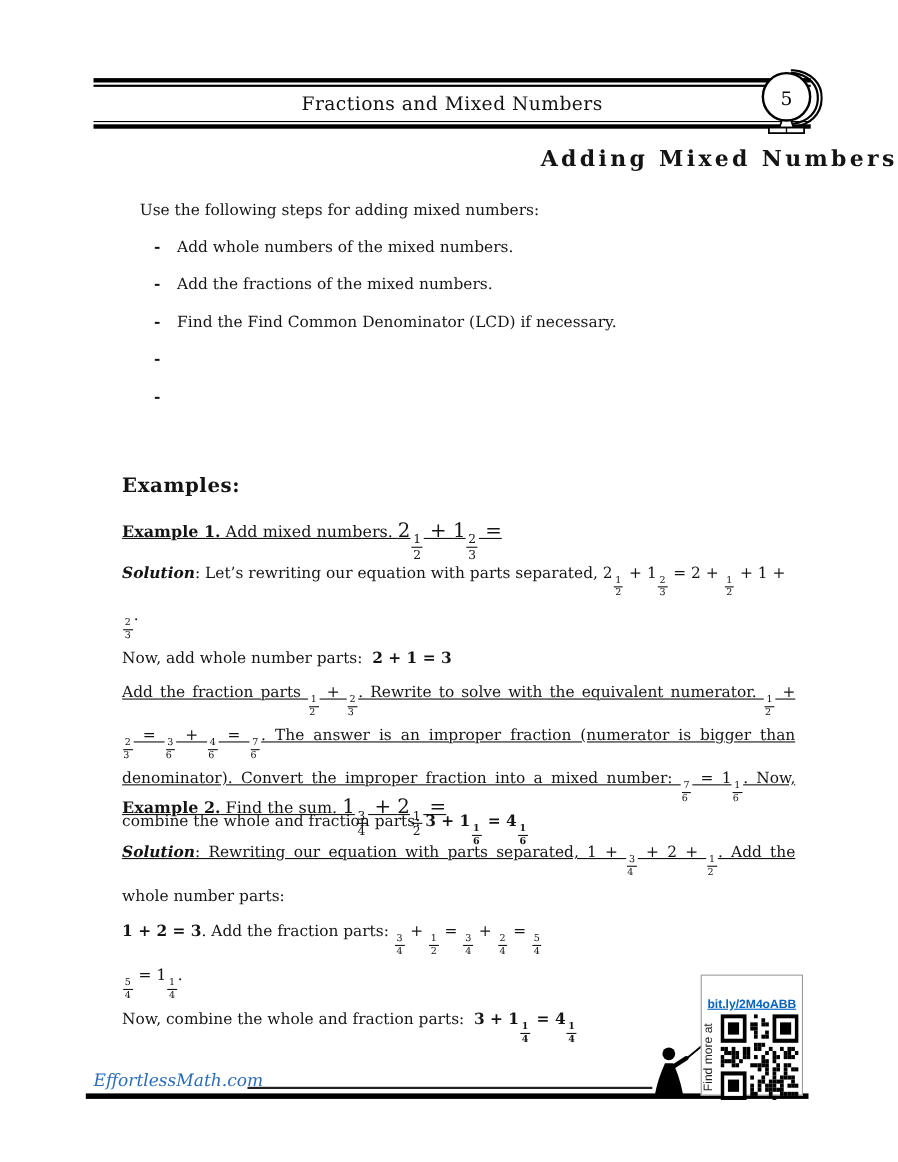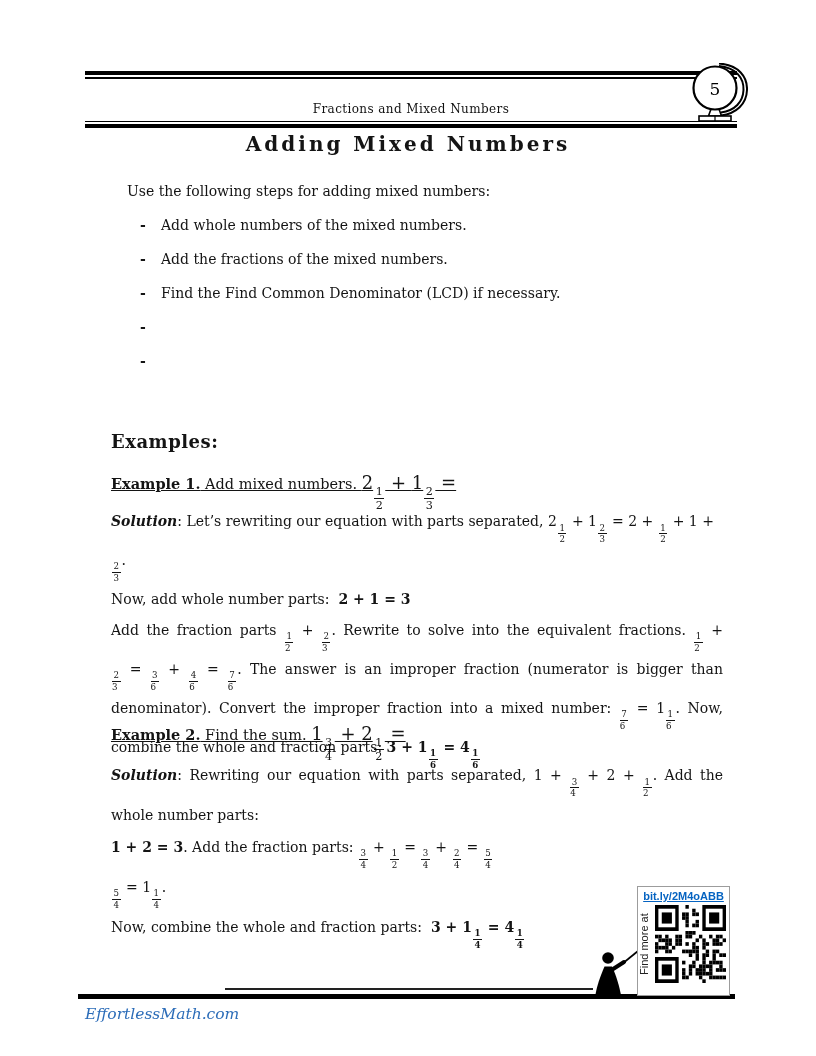--- a/index.html
+++ b/index.html
@@ -6,54 +6,54 @@
   html,body{width:816px;height:1056px;}
   body{position:relative;background:#ffffff;font-family:"DejaVu Serif",serif;color:#141414;overflow:hidden;}
   .abs{position:absolute;}
 
   
   .band{left:85px;width:652px;top:71px;}
   .rule{background:#000;}
   .rule.thick{height:4px;}
   .rule.t-gap{margin-top:2px;}
   .rule.thin{height:1.5px;}
-  .band-title{text-align:center;font-size:12px;padding:23px 0 5px;letter-spacing:.4px;color:#111;}
+  .band-title{text-align:center;font-size:17px;padding:6px 0 5px;letter-spacing:.4px;color:#111;}
   .globe{left:690px;top:63px;}
 
   
-  .page-title{left:0;width:816px;top:132px;text-align:center;font-size:20px;font-weight:bold;letter-spacing:3px;}
+  .page-title{left:0;width:816px;top:132px;text-align:right;font-size:20px;font-weight:bold;letter-spacing:3px;}
   .intro{left:127px;top:183px;font-size:14px;}
 
   
   .steps{left:140px;top:217px;width:580px;}
   .step{display:flex;height:34px;font-size:14px;}
   .dash{width:21px;font-weight:bold;}
 
   
   .examples-heading{left:111px;top:431px;font-size:18px;font-weight:bold;letter-spacing:.5px;}
   .example-head{left:111px;top:468px;font-size:14.5px;line-height:30px;text-decoration:underline;}
   .example-head.ex2{top:719px;}
   .ex-label{font-weight:bold;}
   .math-lg{font-size:18px;white-space:nowrap;}
   .sol-block{left:111px;width:612px;font-size:14px;}
   .sol1{top:506px;}
   .sol2{top:759px;}
   .sline{line-height:31px;min-height:31px;}
   .sol2 .sline{line-height:32px;min-height:32px;}
-  .sline.just{text-align:justify;text-align-last:justify;}
+  .sline.just{text-align:justify;text-align-last:justify;text-decoration:underline;}
   .sol-label{font-weight:bold;font-style:italic;}
   .b{font-weight:bold;}
   .whole{letter-spacing:0;}
   .frac{display:inline-flex;flex-direction:column;text-align:center;vertical-align:-0.52em;font-size:0.62em;line-height:1.12;margin:0 1px;}
   .frac .fn{border-bottom:1px solid currentColor;padding:0 1.5px;}
   .frac .fd{padding-top:1px;}
 
   
   .qr-box{left:637px;top:886px;width:93px;height:110px;border:1px solid #9c9c9c;background:#fff;z-index:3;}
-  .qr-link{display:block;text-align:center;font-family:"Liberation Sans",sans-serif;font-size:11px;color:#0563C1;text-decoration:underline;margin-top:3px;font-weight:bold;}
+  .qr-link{display:block;text-align:center;font-family:"Liberation Sans",sans-serif;font-size:11px;color:#0563C1;text-decoration:underline;margin-top:20px;font-weight:bold;}
   .qr-body{display:flex;margin-top:2px;align-items:center;}
   .qr-caption{writing-mode:vertical-rl;transform:rotate(180deg);font-family:"Liberation Sans",sans-serif;font-size:11px;color:#222;height:80px;width:17px;text-align:center;}
 
   
   .site-link{left:85px;top:973px;font-style:italic;font-size:15.5px;color:#2b6cb8;z-index:2;}
   .footer-thin{left:225px;top:988px;width:368px;height:1.5px;background:#222;}
   .footer-thick{left:78px;top:994px;width:657px;height:5px;background:#000;z-index:1;}
   .teacher{left:591px;top:950px;z-index:2;}
 </style>
 </head>
@@ -132,21 +132,21 @@
         </span><span class="seg">.</span></span>
   </div>
   <div>
       <div class="sline"><span class="seg">Now, add whole number parts: &nbsp;</span><span class="seg b">2 + 1 = 3</span></div>
       <div class="sline just"><span class="seg">Add the fraction parts </span><span class="frac">
           <span class="fn">1</span>
           <span class="fd">2</span>
         </span><span class="seg"> + </span><span class="frac">
           <span class="fn">2</span>
           <span class="fd">3</span>
-        </span><span class="seg">. Rewrite to solve into the equivalent fractions. </span><span class="frac">
+        </span><span class="seg">. Rewrite to solve with the equivalent numerator. </span><span class="frac">
           <span class="fn">1</span>
           <span class="fd">2</span>
         </span><span class="seg"> +</span></div>
       <div class="sline just"><span class="frac">
           <span class="fn">2</span>
           <span class="fd">3</span>
         </span><span class="seg"> = </span><span class="frac">
           <span class="fn">3</span>
           <span class="fd">6</span>
         </span><span class="seg"> + </span><span class="frac">
@@ -365,15 +365,15 @@
 </div>
 
 <div class="abs teacher">
   <svg width="50" height="48" viewBox="0 0 50 48">
     <circle cx="17" cy="8" r="5.8" fill="#000"></circle>
     <path d="M4 48 C 5.5 36 9.5 26 13.5 16.5 L 21 16.5 C 25 25 28.5 36 30.5 48 Z" fill="#000"></path>
     <path d="M19 21 L33 12" stroke="#000" stroke-width="4" stroke-linecap="round"></path>
     <line x1="31" y1="14" x2="47" y2="1" stroke="#000" stroke-width="1.7"></line>
   </svg>
 </div>
-<a class="abs site-link" href="#" style="text-decoration:none;margin-top:32px;">EffortlessMath.com</a>
+<a class="abs site-link" href="#" style="text-decoration:none;">EffortlessMath.com</a>
 <div class="abs footer-thin"></div>
 <div class="abs footer-thick"></div>
 
 </body></html>

